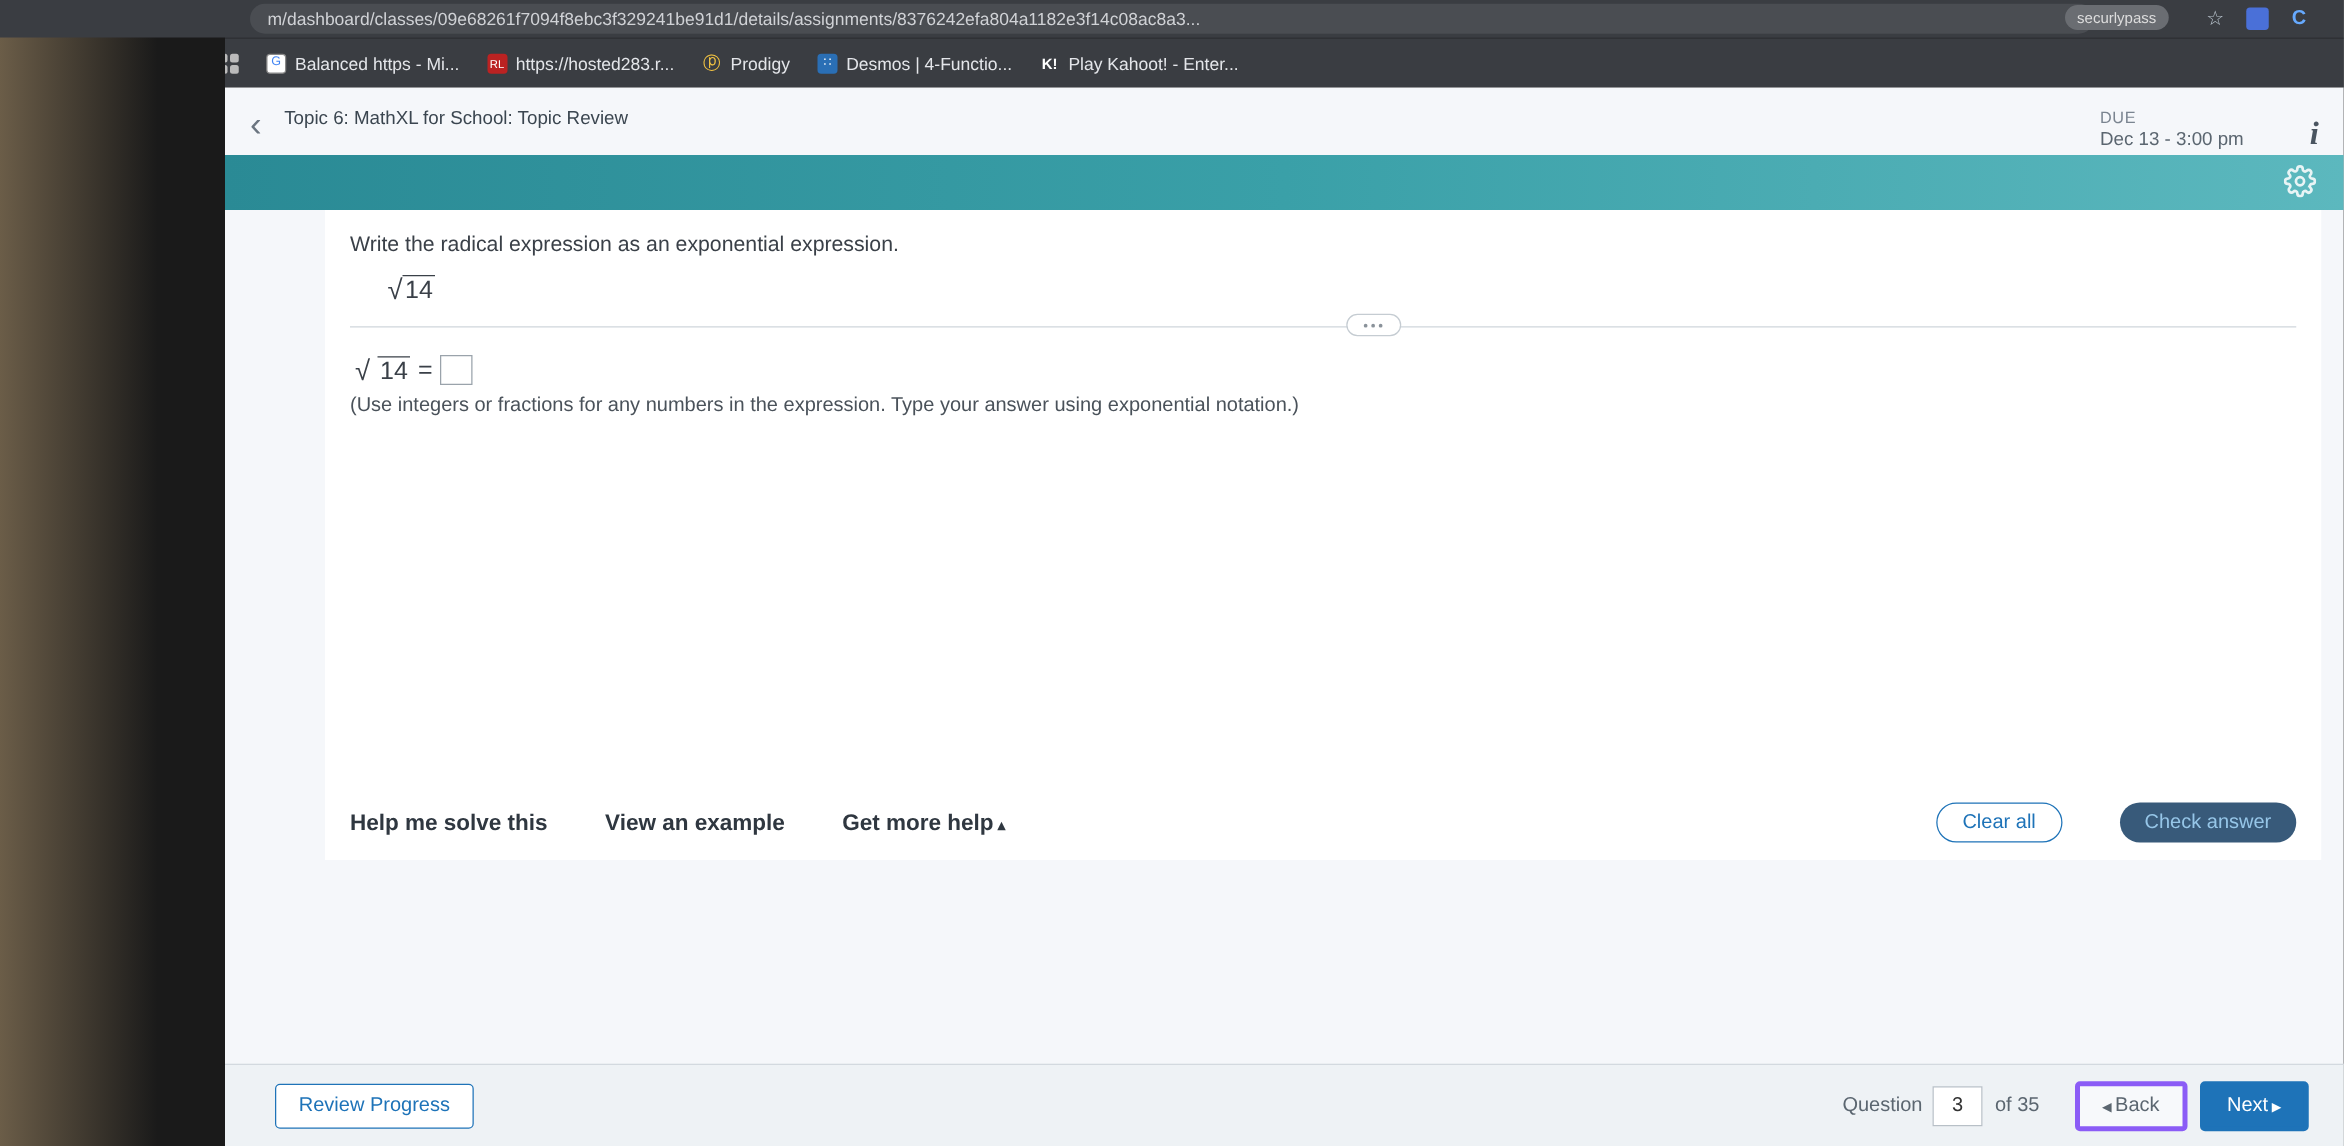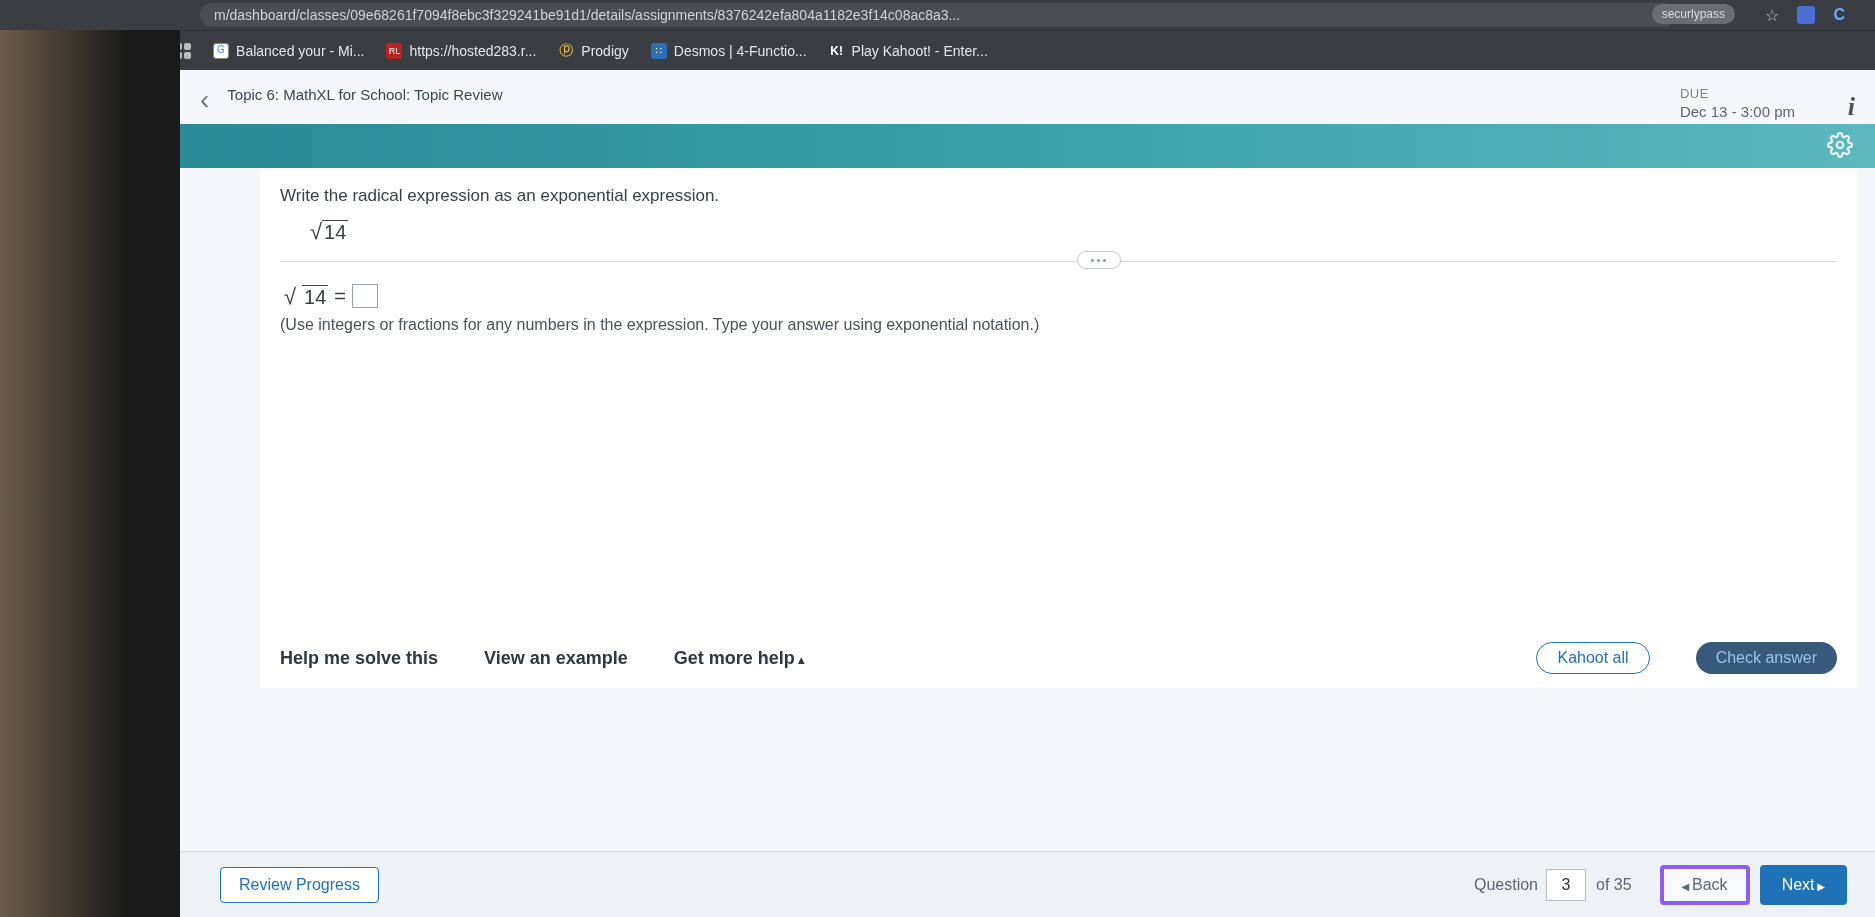--- a/index.html
+++ b/index.html
@@ -104,21 +104,21 @@
   <div class="bm-item">
     <span class="bm-grid">
         <span></span>
         <span></span>
         <span></span>
         <span></span>
       </span>
   </div>
   <div class="bm-item">
     <span class="fav fav-g"></span>
-    <span>Balanced your - Mi...</span>
+    <span>Balanced https - Mi...</span>
   </div>
   <div class="bm-item">
     <span class="fav fav-rl">RL</span>
     <span>https://hosted283.r...</span>
   </div>
   <div class="bm-item">
     <span class="fav fav-p">ⓟ</span>
     <span>Prodigy</span>
   </div>
   <div class="bm-item">
@@ -176,21 +176,21 @@
       <span> = </span>
       <span class="ans-box"></span>
     </div>
     <div class="hint">(Use integers or fractions for any numbers in the expression. Type your answer using exponential notation.)</div>
 
     <div class="help-row">
       <span class="help-link">Help me solve this</span>
       <span class="help-link">View an example</span>
       <span class="help-link caret-up">Get more help</span>
       <span class="help-spacer"></span>
-      <button class="btn-clear">Kahoot all</button>
+      <button class="btn-clear">Clear all</button>
       <button class="btn-check">Check answer</button>
     </div>
   </div>
 
   <div class="foot">
     <button class="btn-outline">Review Progress</button>
     <span class="foot-spacer"></span>
     <span class="q-label">Question</span>
     <input class="q-num" value="3" style="">
     <span class="q-of">of 35</span>

